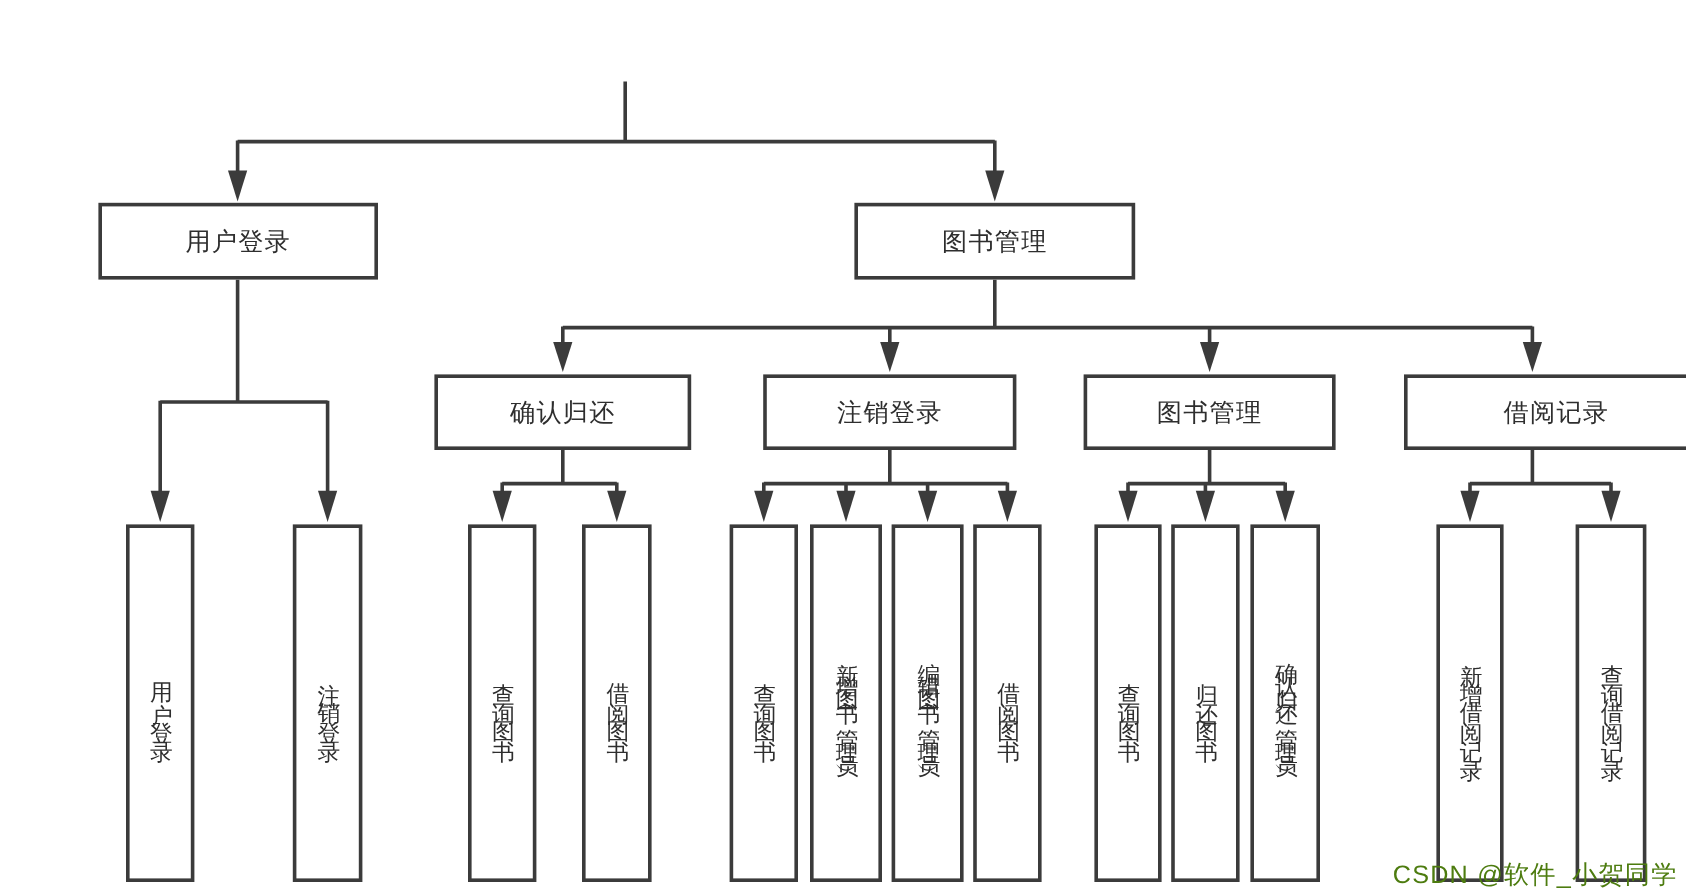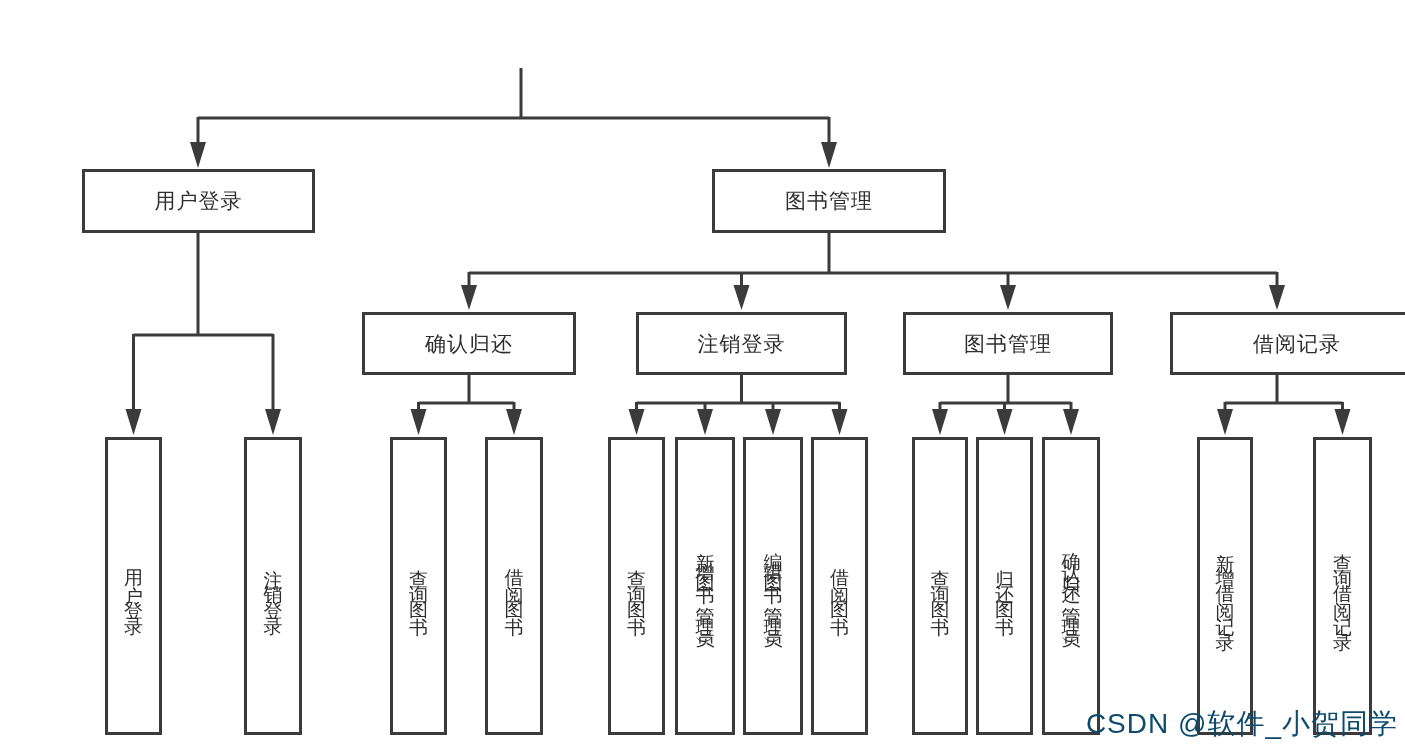--- a/index.html
+++ b/index.html
@@ -45,22 +45,22 @@
     text-orientation: mixed;
     font-size: 19px;
     white-space: nowrap;
   }
   .v-short .lbl { letter-spacing: 16px; }
   .v-long  .lbl { letter-spacing: 11px; }
   .watermark {
     position: absolute;
     right: 7px;
     bottom: 4px;
-    font-size: 28px;
-    color: #0c4a6e;
+    font-size: 21px;
+    color: #4d7c0f;
     letter-spacing: 1px;
     z-index: 3;
   }
 </style>
 </head>
 <body>
 
 <div id="canvas">
 
   <svg id="connectors" viewBox="0 0 1405 747" xmlns="http://www.w3.org/2000/svg">

